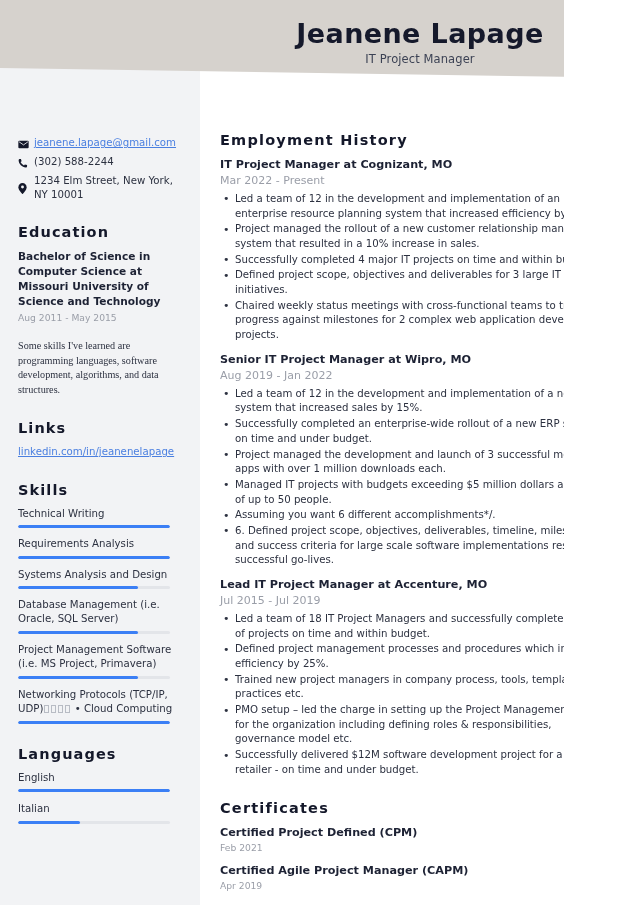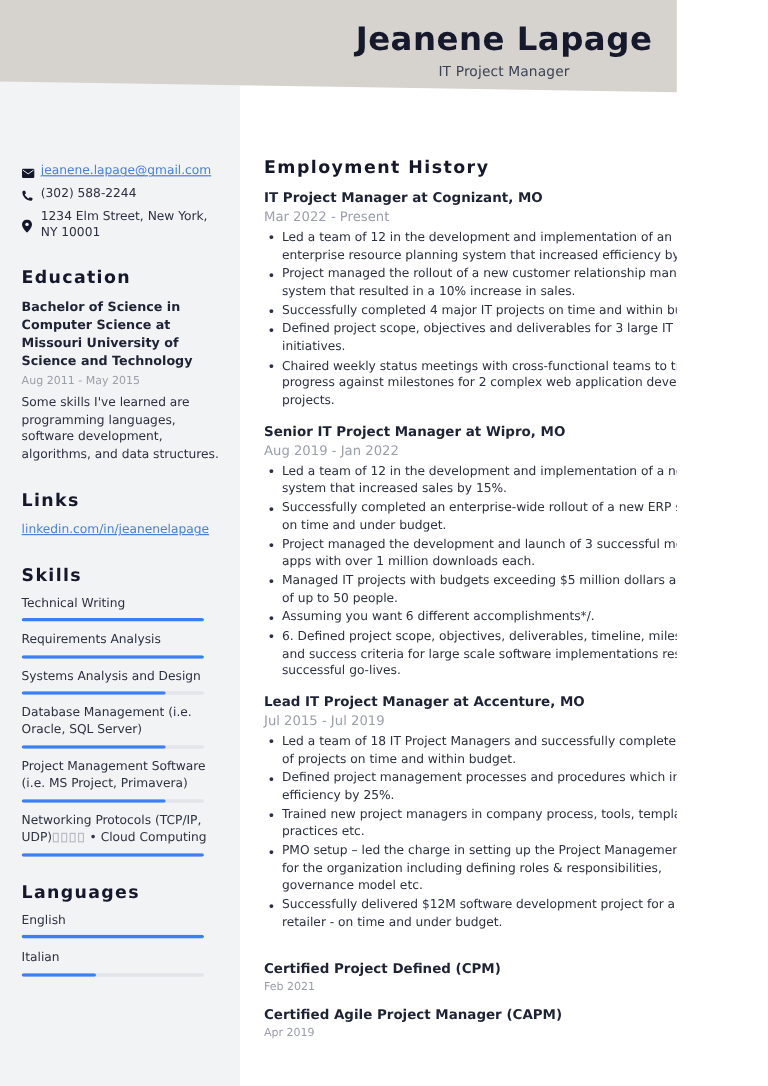--- a/index.html
+++ b/index.html
@@ -118,21 +118,22 @@
   .edu-date {
     font-size: 9.2px;
     color: #9a9ea8;
     margin-top: 3px;
     line-height: 1.35;
   }
   .edu-desc {
     font-size: 10.2px;
     color: #2c3140;
     line-height: 1.46;
-    margin-top: 4px;
+    margin-top: 14px;
+    font-family: Liberation Serif, serif;
   }
 
   a.link-item {
     display: block;
     font-size: 10.2px;
     color: #4a7fe0;
     text-decoration: underline;
     line-height: 1.4;
     word-break: break-all;
   }
@@ -390,20 +391,21 @@
             <li>Led a team of 18 IT Project Managers and successfully completed 100% of projects on time and within budget.</li>
             <li>Defined project management processes and procedures which improved efficiency by 25%.</li>
             <li>Trained new project managers in company process, tools, templates, best practices etc.</li>
             <li>PMO setup – led the charge in setting up the Project Management Office for the organization including defining roles &amp; responsibilities, governance model etc.</li>
             <li>Successfully delivered $12M software development project for a large retailer - on time and under budget.</li>
           </ul>
         </div>
       </div>
 
     <div class="cert-block">
+      <div class="main-heading">Certificates</div>
       <div id="certs-host">
           <div class="cert">
             <div class="cert-title">Certified Project Defined (CPM)</div>
             <div class="cert-date">Feb 2021</div>
           </div>
           <div class="cert">
             <div class="cert-title">Certified Agile Project Manager (CAPM)</div>
             <div class="cert-date">Apr 2019</div>
           </div>
         </div>

